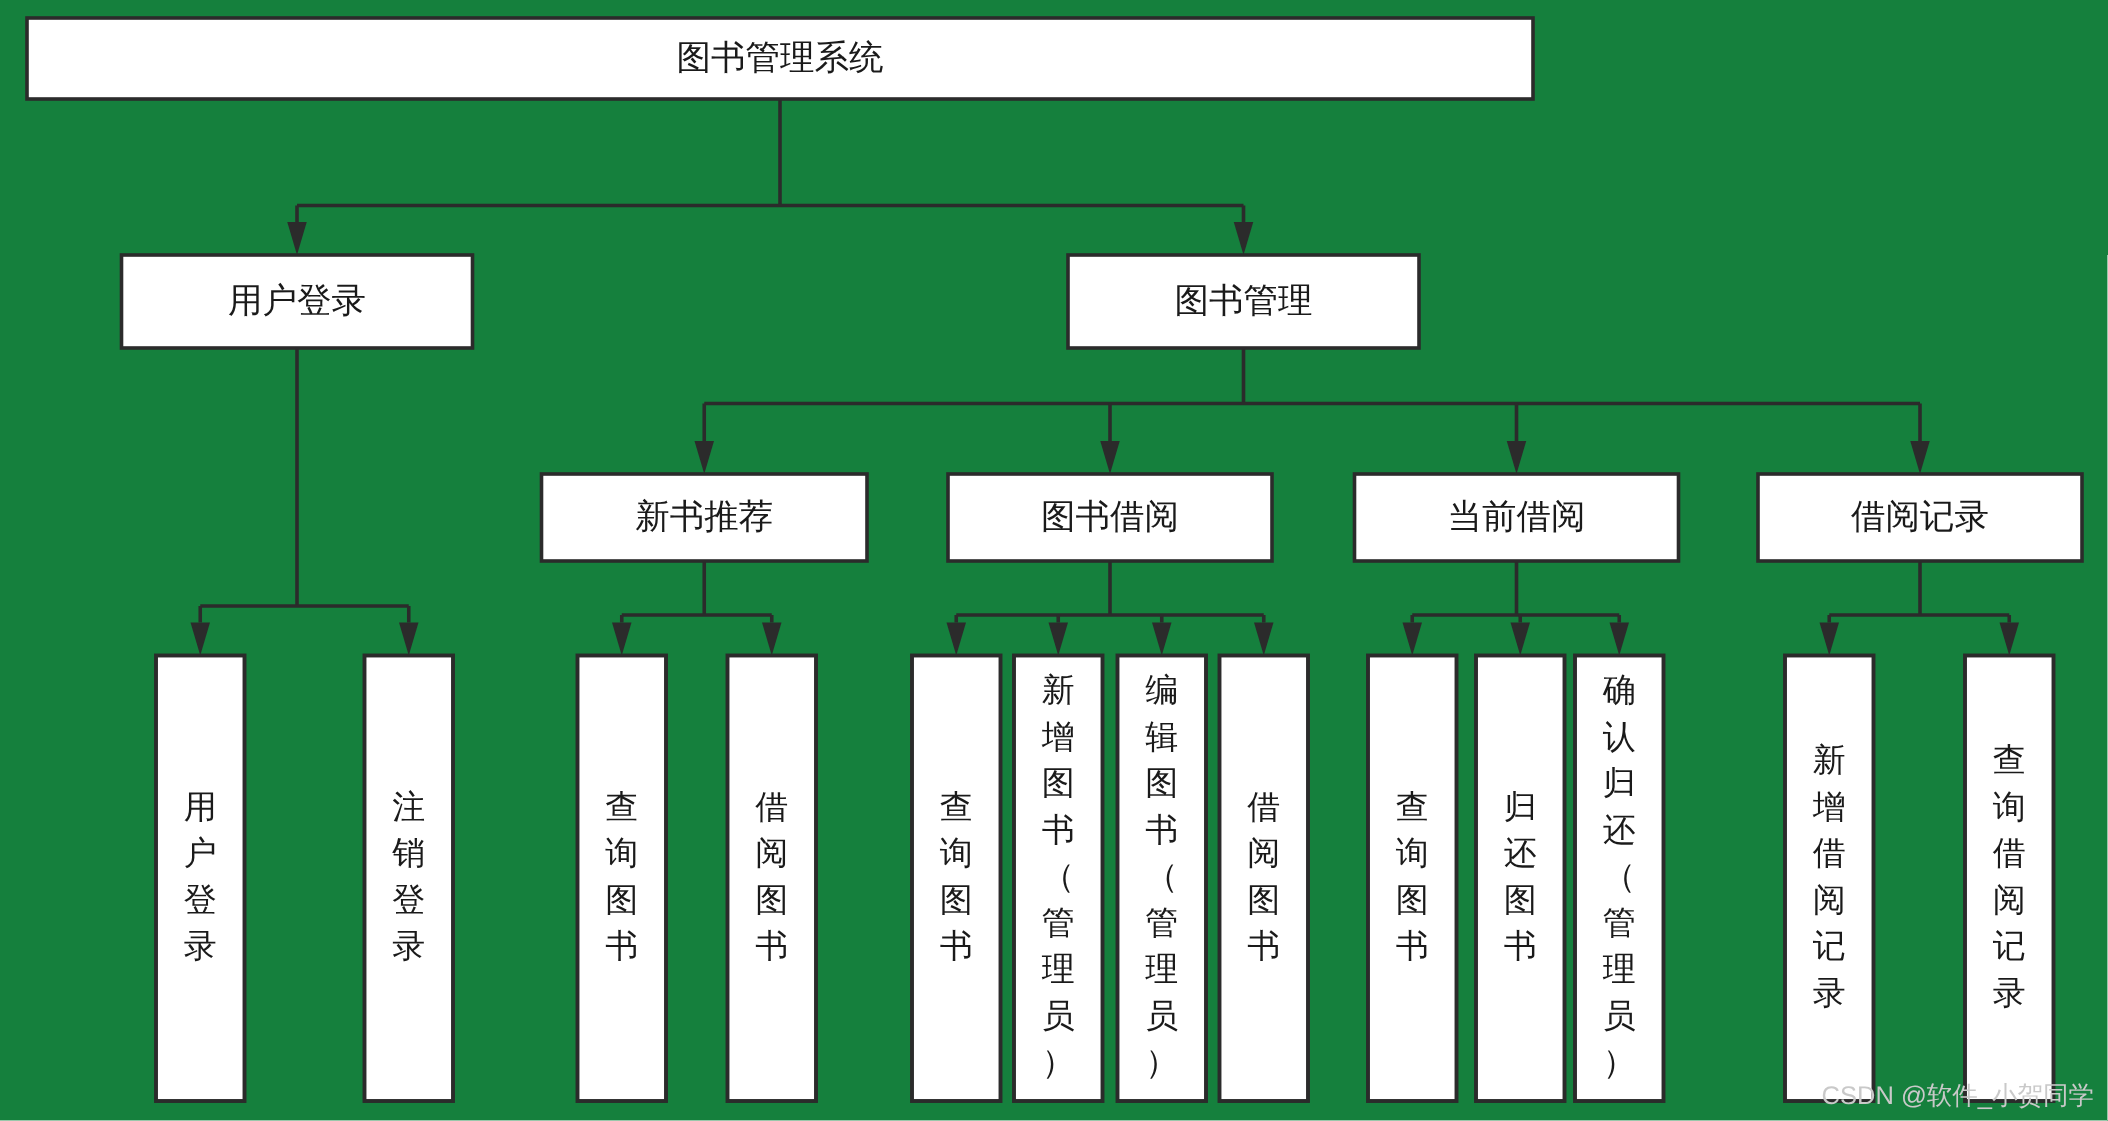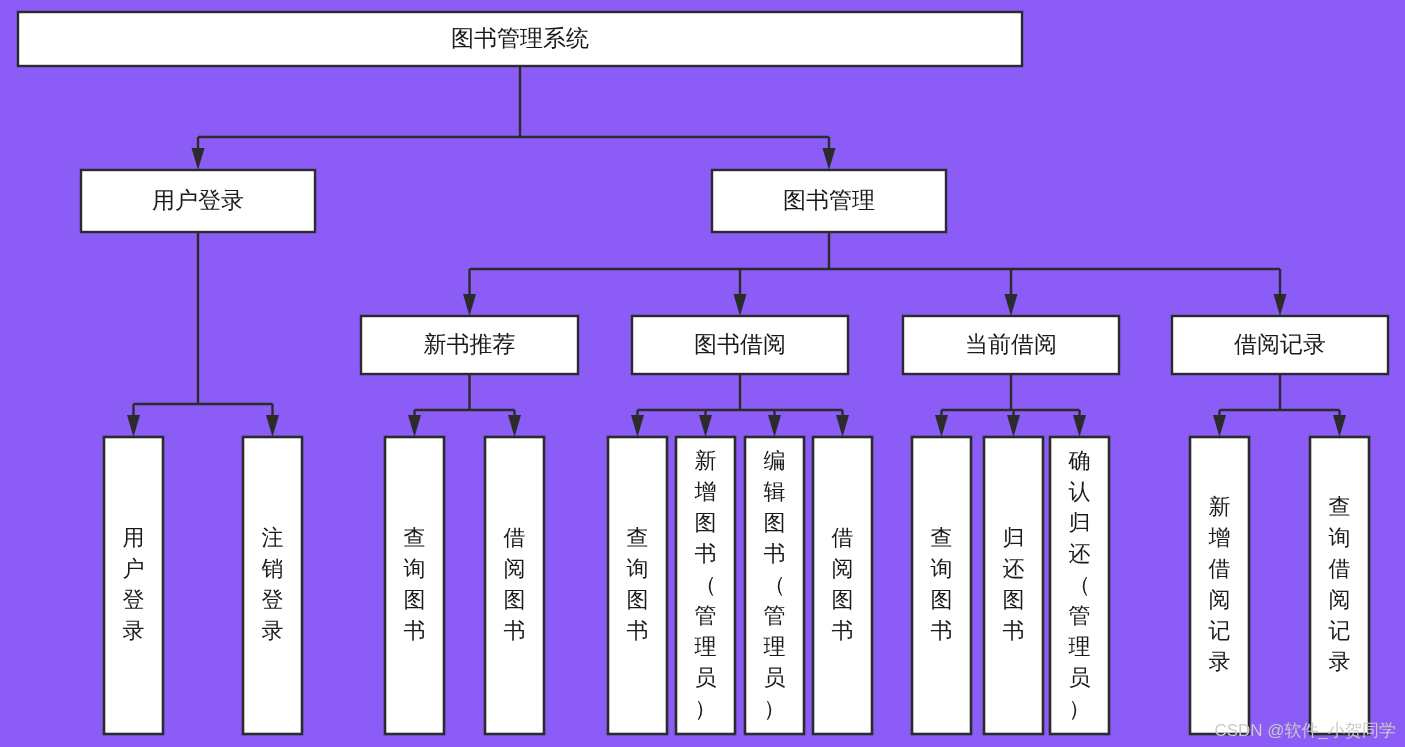--- a/index.html
+++ b/index.html
@@ -8,21 +8,21 @@
     padding: 0;
     background: #ffffff;
   }
   body {
     font-family: "Liberation Sans", "DejaVu Sans", sans-serif;
   }
   #diagram-root {
     position: relative;
     width: 1405px;
     height: 747px;
-    background: #8b5cf6;
+    background: #15803d;
     overflow: hidden;
   }
   svg.tree-canvas {
     position: absolute;
     left: 0;
     top: 0;
     width: 1405px;
     height: 747px;
     display: block;
   }

